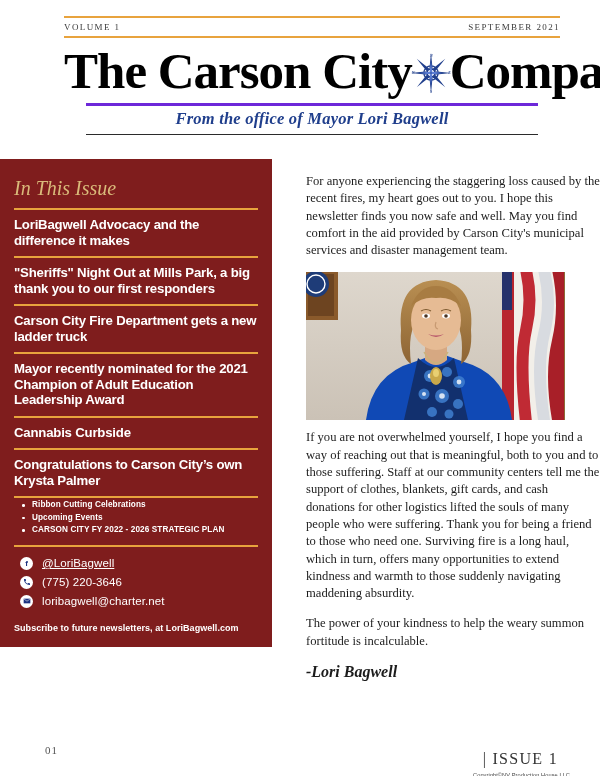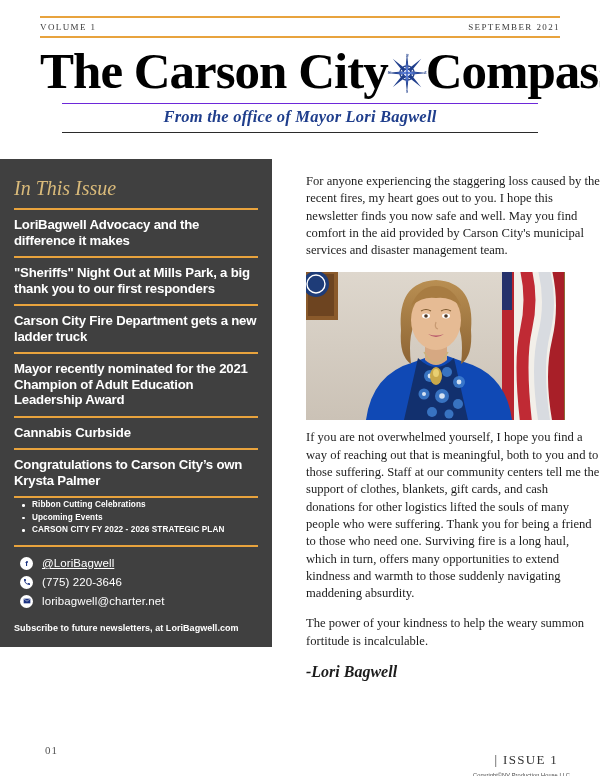--- a/index.html
+++ b/index.html
@@ -5,21 +5,21 @@
   * { box-sizing: border-box; margin: 0; padding: 0; }
   html, body {
     width: 600px; height: 776px;
     background: #ffffff;
     font-family: "Liberation Sans", sans-serif;
     overflow: hidden;
   }
   .page { position: relative; width: 600px; height: 776px; background: #fff; }
 
   
-  .masthead { padding: 0 40px; }
+  .masthead { padding: 0 40px; margin-left: 24px; }
   .volume-bar {
     position: relative;
     margin-top: 16px;
     border-top: 2.5px solid #e8a33d;
     border-bottom: 2.5px solid #e8a33d;
     height: 22px;
     display: flex;
     align-items: center;
     justify-content: space-between;
   }
@@ -41,42 +41,42 @@
     white-space: nowrap;
   }
   .compass {
     display: inline-block;
     vertical-align: -6px;
     margin: 0 -2px;
     width: 42px; height: 42px;
   }
   .tagline-wrap {
     margin: 5px 22px 0 22px;
-    border-top: 1px solid #6d28d9;
+    border-top: 3px solid #6d28d9;
     border-bottom: 1px solid #2b2b2b;
     padding: 3px 0 5px 0;
     text-align: center;
   }
   .tagline {
     font-family: "Liberation Serif", serif;
     font-style: italic;
     font-weight: bold;
     font-size: 16.5px;
     color: #1f3e8c;
     letter-spacing: 0.2px;
   }
 
   
   .columns { position: absolute; top: 143px; left: 0; width: 600px; }
 
   
   .sidebar {
     position: absolute; top: 0; left: 0;
     width: 272px;
-    background: #404040;
+    background: #7f1d1d;
     padding: 18px 14px 10px 14px;
   }
   .issue-head {
     font-family: "Liberation Serif", serif;
     font-style: italic;
     font-size: 20px;
     color: #d9ba7a;
     padding-bottom: 8px;
   }
   .rule-gold { height: 2px; background: #e8a33d; width: 100%; }
@@ -163,21 +163,21 @@
   
   .footer { position: absolute; bottom: 0; left: 0; width: 600px; height: 60px; }
   .page-num {
     position: absolute; left: 45px; bottom: 36px;
     font-family: "Liberation Serif", serif;
     font-size: 11px; color: #555; letter-spacing: 1px;
   }
   .issue-label {
     position: absolute; right: 42px; bottom: 24px;
     font-family: "Liberation Serif", serif;
-    font-size: 13px; color: #333; letter-spacing: 1.3px;
+    font-size: 16px; color: #333; letter-spacing: 1.3px;
   }
   .copyright {
     position: absolute; right: 30px; bottom: 14px;
     font-size: 5.6px; color: #444; letter-spacing: 0.1px;
   }
 </style>
 </head>
 <body>
 
 <div class="page">

